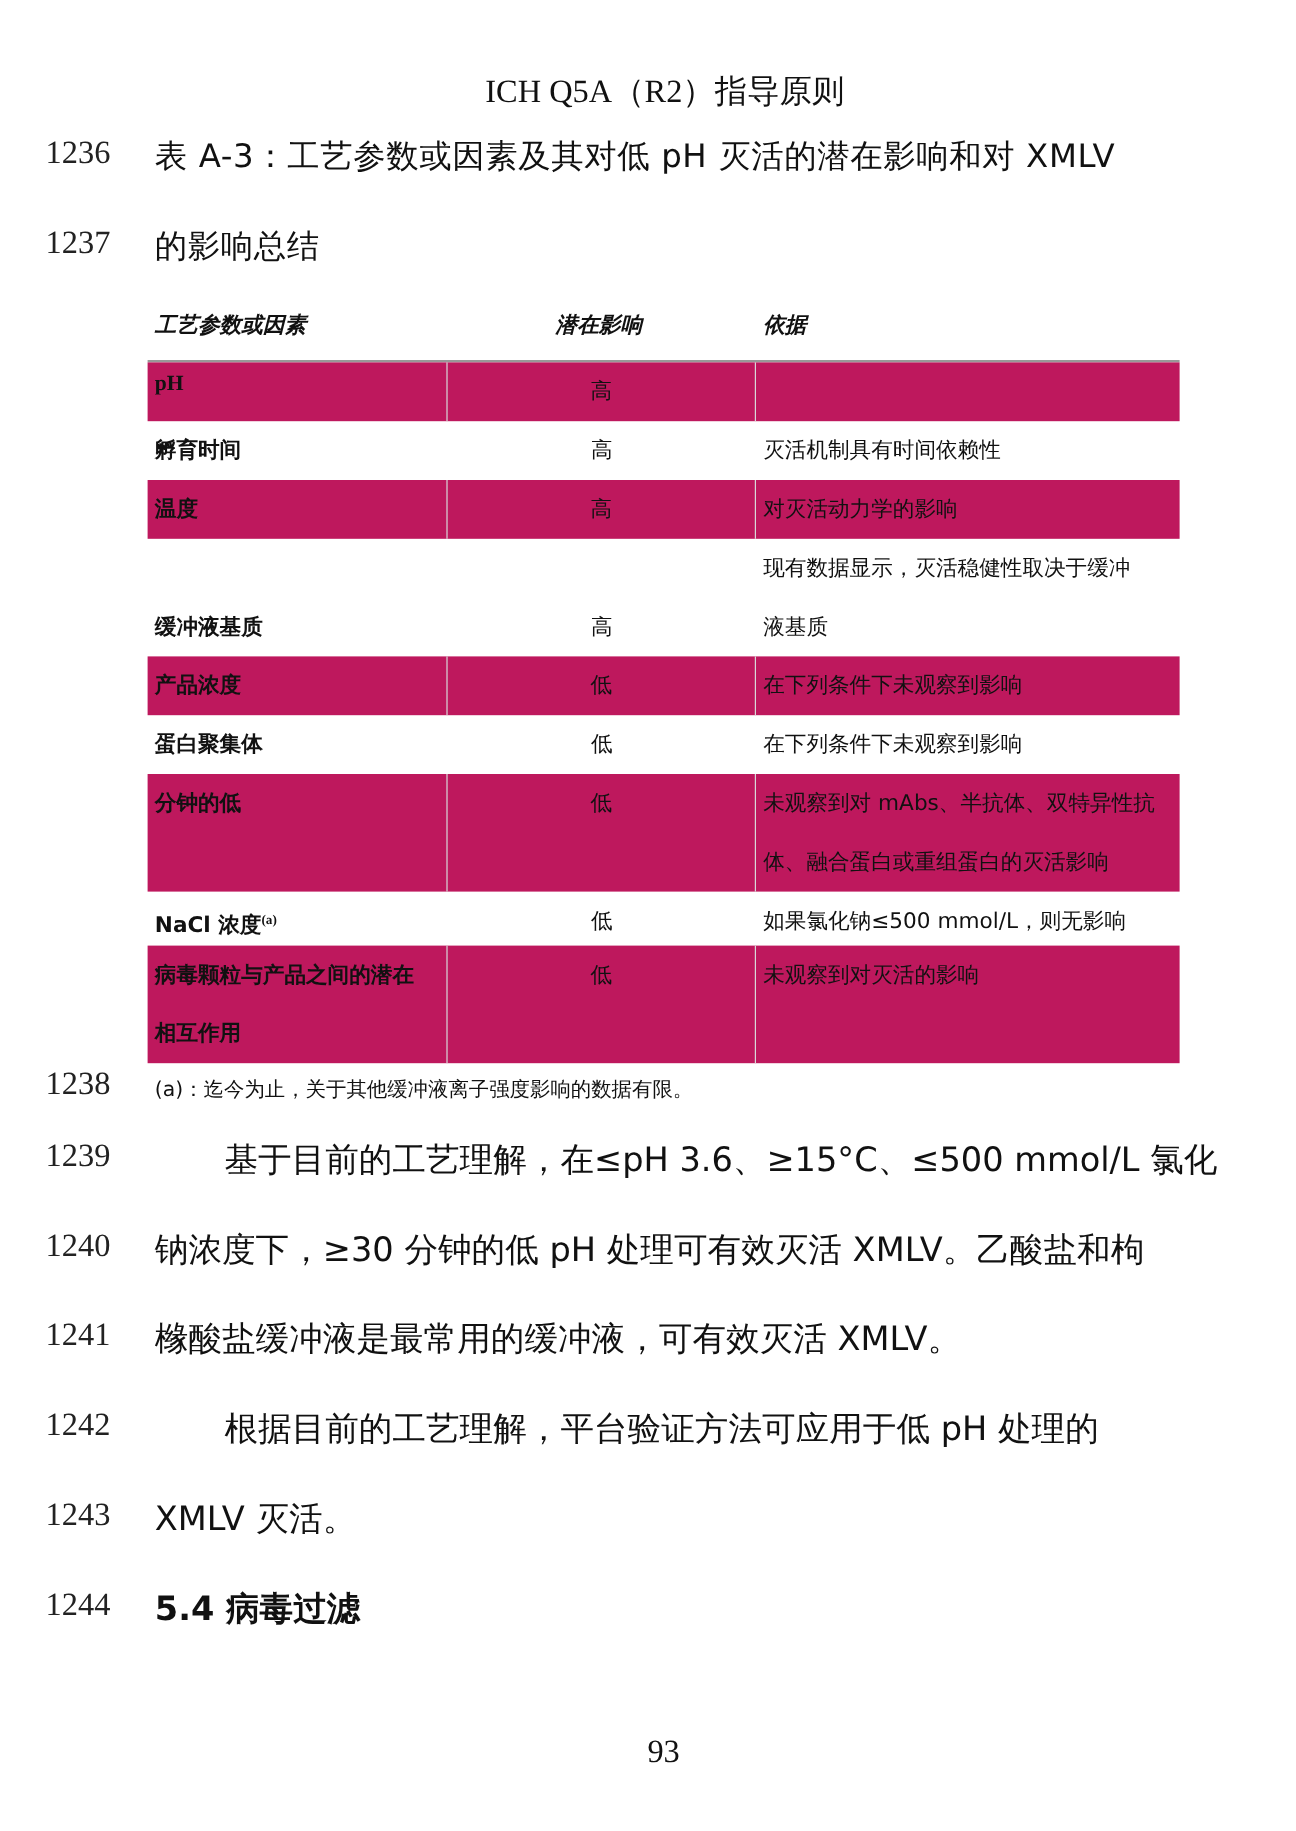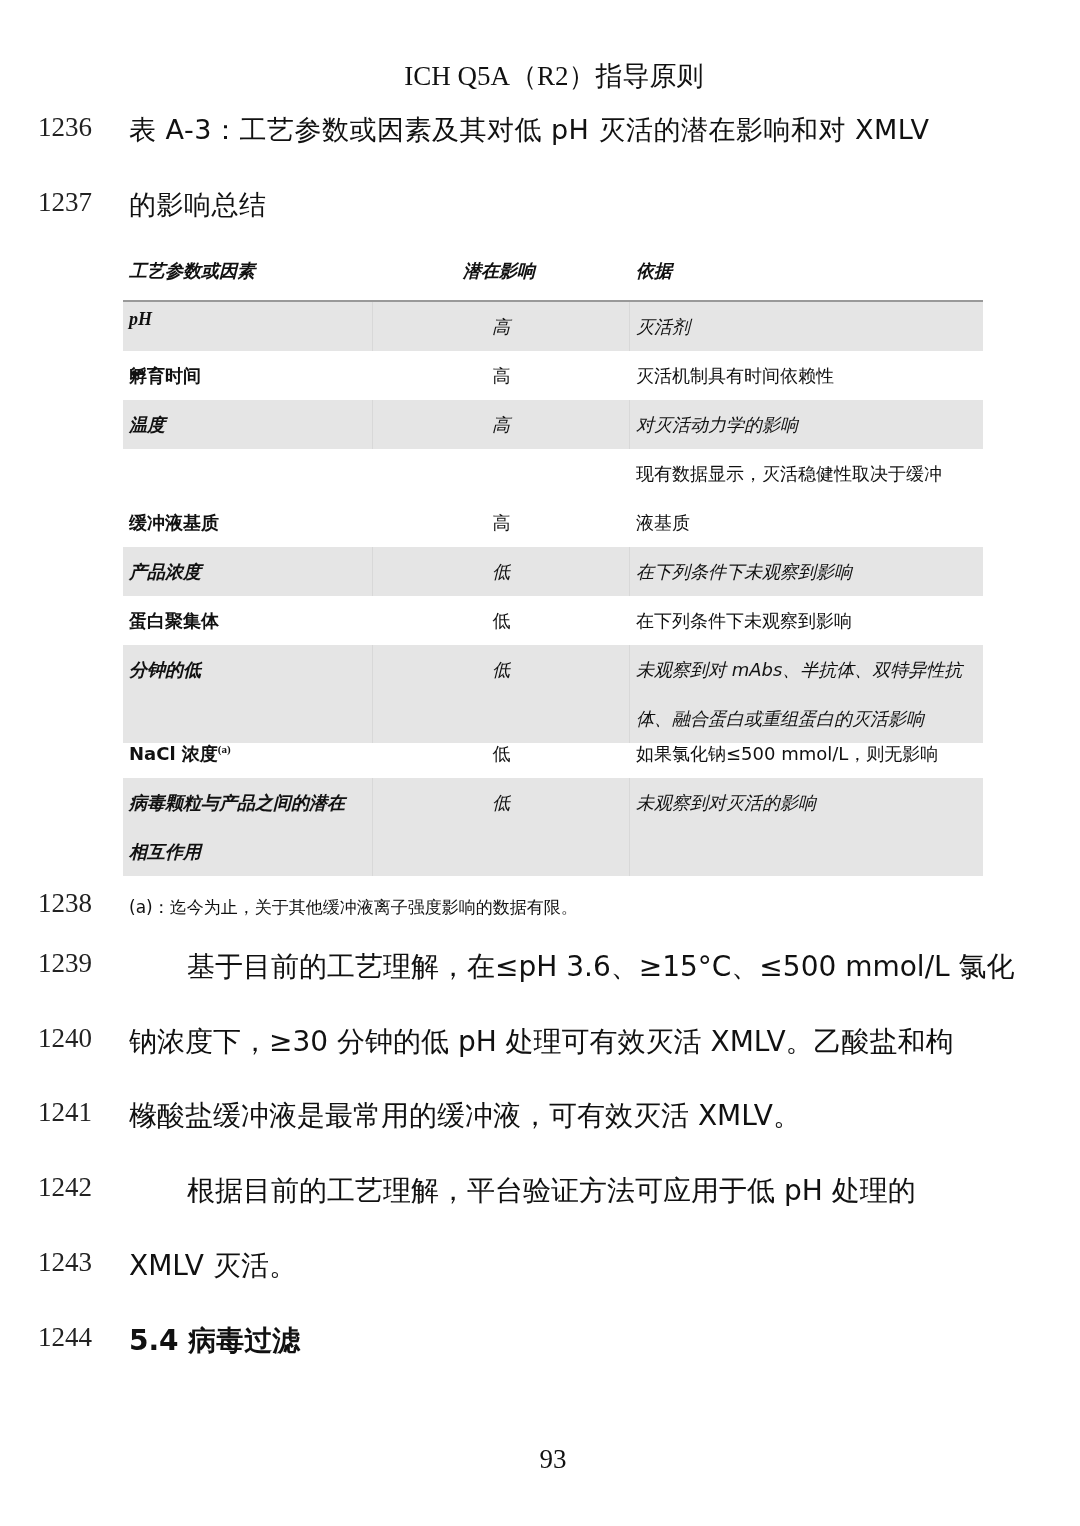--- a/index.html
+++ b/index.html
@@ -77,22 +77,21 @@
       left: 123px;
       width: 860px;
       border-top: 2px solid #999;
     }
     .row {
       position: relative;
       display: flex;
       width: 860px;
     }
     .row.shaded {
-      background: #e5e5e5;
-      font-style: italic;
+      background: #be185d;
     }
     .row.shaded .c1 {
       border-right: 1px solid #d8d8d8;
     }
     .row.shaded .c2 {
       border-right: 1px solid #d8d8d8;
     }
     .cell {
       box-sizing: border-box;
       font-family: "DejaVu Sans", sans-serif;
@@ -160,21 +159,20 @@
   <span style="left:6px;">工艺参数或因素</span>
   <span style="left:340px;">潜在影响</span>
   <span style="left:513px;">依据</span>
 </div>
 
 <div class="tbl">
 
   <div class="row shaded row-ph" style="height:49px;">
     <div class="cell c1"><span class="latin">pH</span></div>
     <div class="cell c2">高</div>
-    <div class="cell c3">灭活剂</div>
   </div>
 
   <div class="row" style="height:49px;">
     <div class="cell c1">孵育时间</div>
     <div class="cell c2">高</div>
     <div class="cell c3">灭活机制具有时间依赖性</div>
   </div>
 
   <div class="row shaded" style="height:49px;">
     <div class="cell c1">温度</div>
@@ -205,21 +203,21 @@
 
   <div class="row shaded" style="height:98px;">
     <div class="cell c1">分钟的低</div>
     <div class="cell c2">低</div>
     <div class="cell c3">
       <div>未观察到对 mAbs、半抗体、双特异性抗</div>
       <div>体、融合蛋白或重组蛋白的灭活影响</div>
     </div>
   </div>
 
-  <div class="row" style="height:35px;align-items:flex-end;">
+  <div class="row" style="height:45px;">
     <div class="cell c1"><span>NaCl 浓度</span><span class="sup">(a)</span></div>
     <div class="cell c2">低</div>
     <div class="cell c3">如果氯化钠≤500 mmol/L，则无影响</div>
   </div>
 
   <div class="row shaded" style="height:98px;">
     <div class="cell c1">
       <div>病毒颗粒与产品之间的潜在</div>
       <div>相互作用</div>
     </div>

